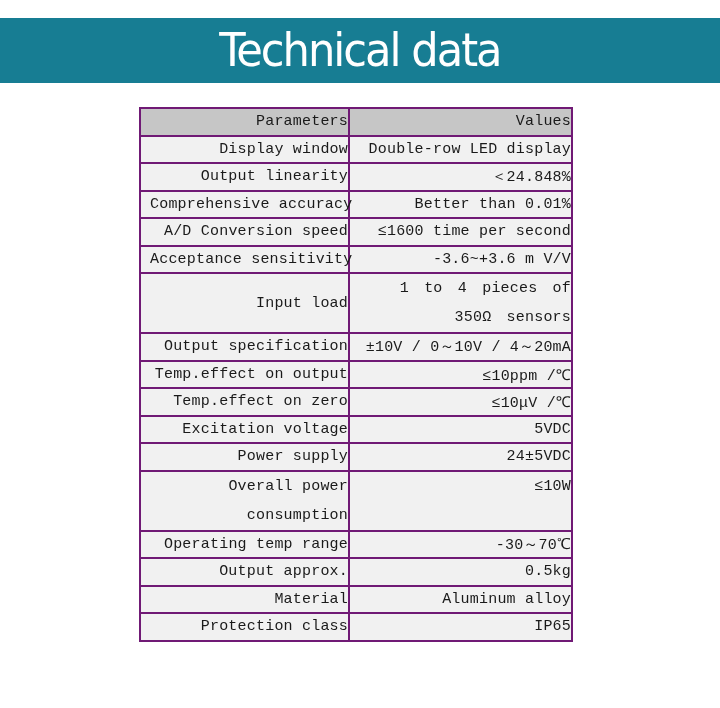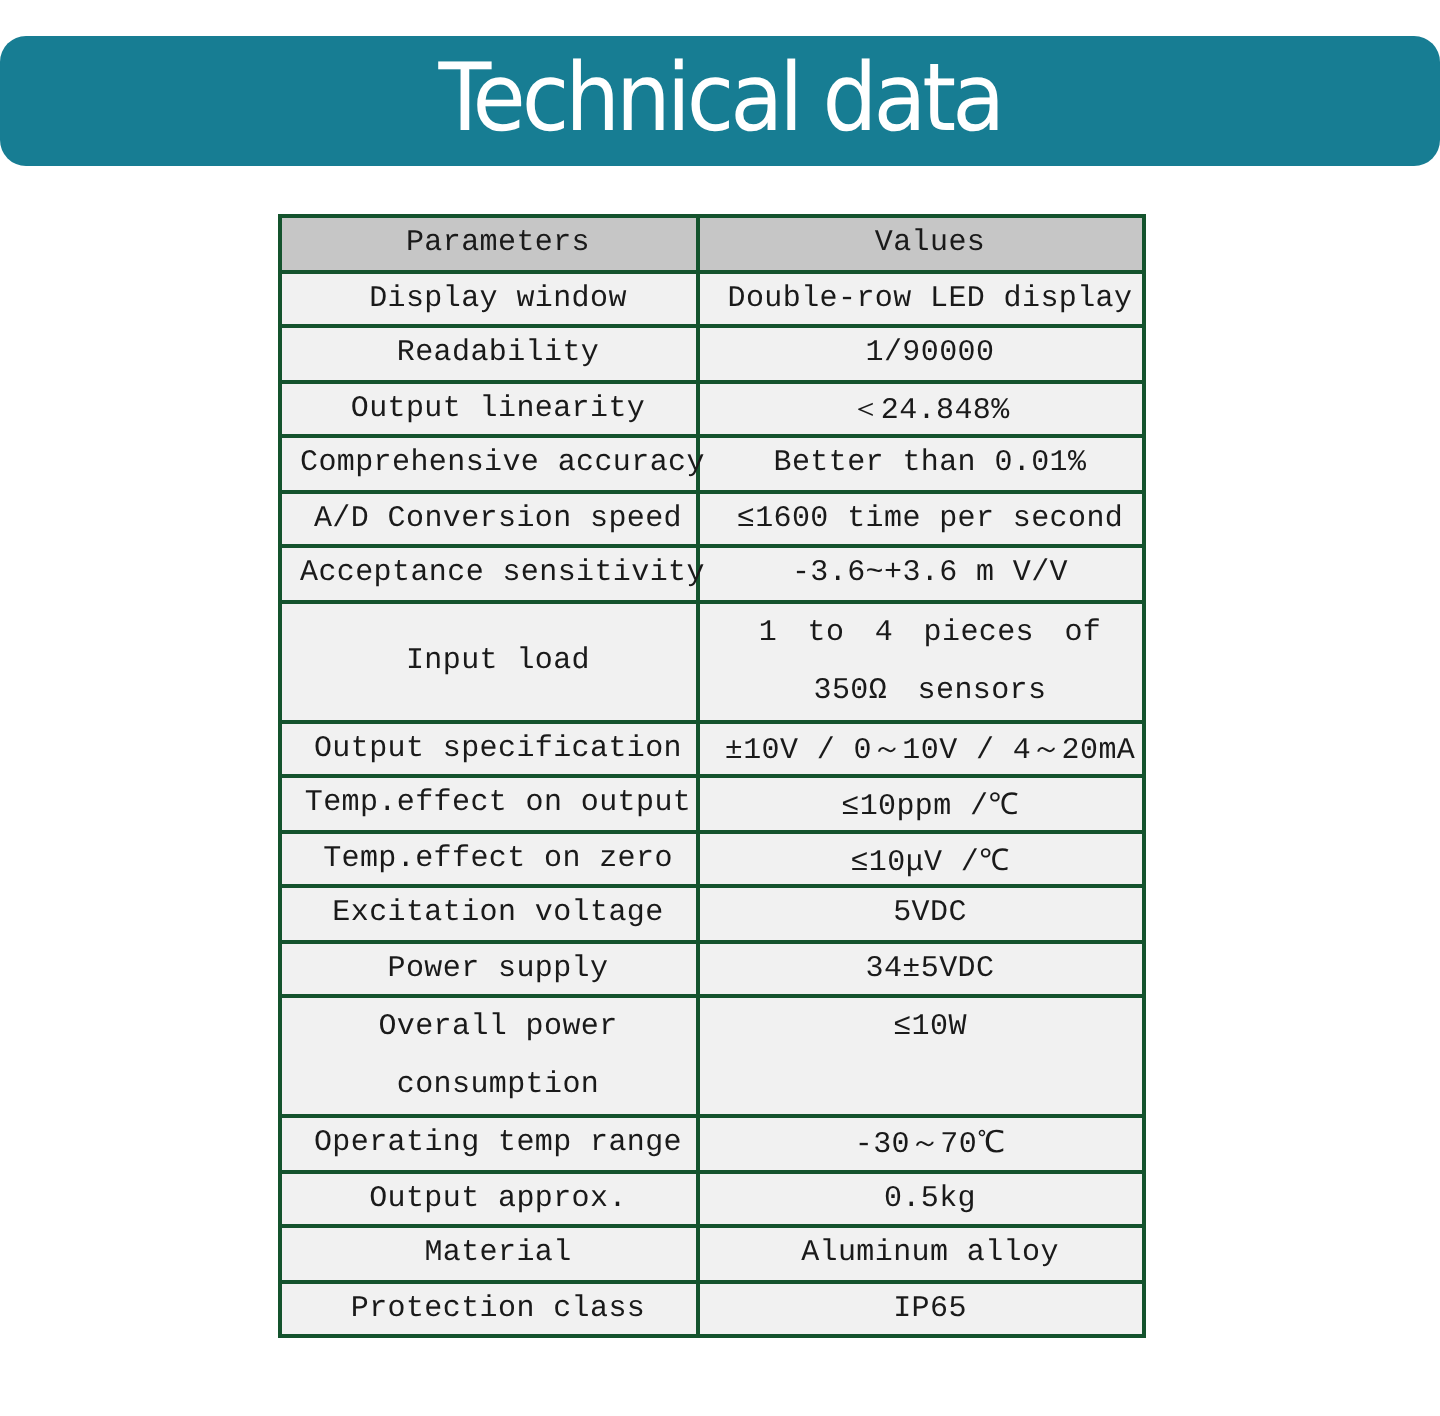--- a/index.html
+++ b/index.html
@@ -14,21 +14,21 @@
       overflow: hidden;
       font-family: "Liberation Sans", sans-serif;
     }
     .banner {
       position: absolute;
       left: 0;
       top: 18px;
       width: 720px;
       height: 65px;
       background: #177d93;
-      border-radius: 13px;
+      border-radius: 0;
       display: flex;
       align-items: center;
       justify-content: center;
     }
     .banner-title {
       color: #ffffff;
       font-family: "DejaVu Sans", sans-serif;
       font-size: 47px;
       font-weight: normal;
       letter-spacing: -2.2px;
@@ -45,23 +45,23 @@
       background: #f1f1f1;
       border: 2px solid #6a6a6a;
       font-family: "Liberation Mono", "DejaVu Sans Mono", monospace;
       font-size: 15px;
       color: #1a1a1a;
       table-layout: fixed;
     }
     .spec-table col.c1 { width: 209px; }
     .spec-table col.c2 { width: 223px; }
     .spec-table td, .spec-table th {
-      border: 2px solid #14532d;
+      border: 2px solid #701a75;
       padding: 0 0 0 9px;
-      text-align: center;
+      text-align: right;
       font-weight: normal;
       height: 25.5px;
       vertical-align: middle;
       white-space: nowrap;
       letter-spacing: 0.2px;
     }
     .spec-table th {
       background: #c6c6c6;
     }
     .spec-table tr.tall td {
@@ -93,24 +93,20 @@
       <th>Parameters</th>
       <th>Values</th>
     </tr>
   </thead>
   <tbody>
     <tr>
       <td>Display window</td>
       <td>Double-row LED display</td>
     </tr>
     <tr>
-      <td>Readability</td>
-      <td>1/90000</td>
-    </tr>
-    <tr>
       <td>Output linearity</td>
       <td>＜24.848%</td>
     </tr>
     <tr>
       <td>Comprehensive accuracy</td>
       <td>Better than 0.01%</td>
     </tr>
     <tr>
       <td>A/D Conversion speed</td>
       <td>≤1600 time per second</td>
@@ -134,21 +130,21 @@
     <tr>
       <td>Temp.effect on zero</td>
       <td>≤10μV /℃</td>
     </tr>
     <tr>
       <td>Excitation voltage</td>
       <td>5VDC</td>
     </tr>
     <tr>
       <td>Power supply</td>
-      <td>34±5VDC</td>
+      <td>24±5VDC</td>
     </tr>
     <tr class="tall">
       <td>Overall power consumption</td>
       <td class="top">≤10W</td>
     </tr>
     <tr>
       <td>Operating temp range</td>
       <td>-30～70℃</td>
     </tr>
     <tr>

